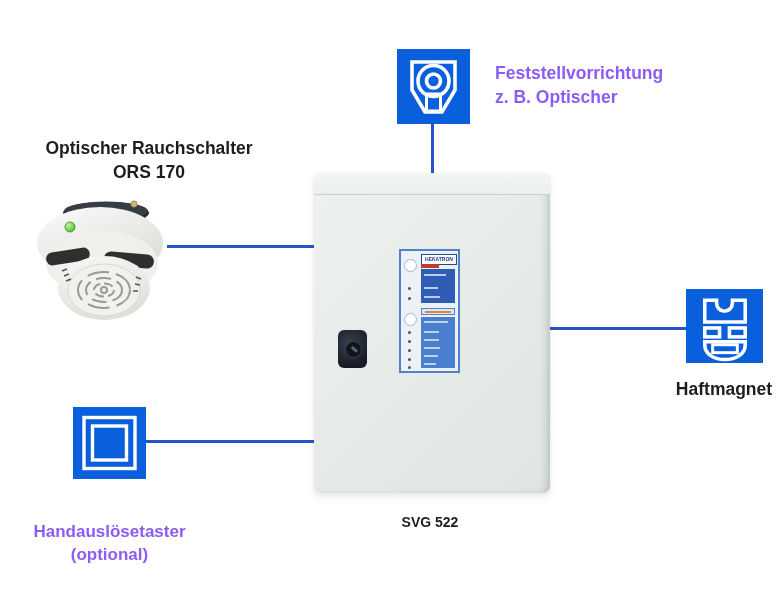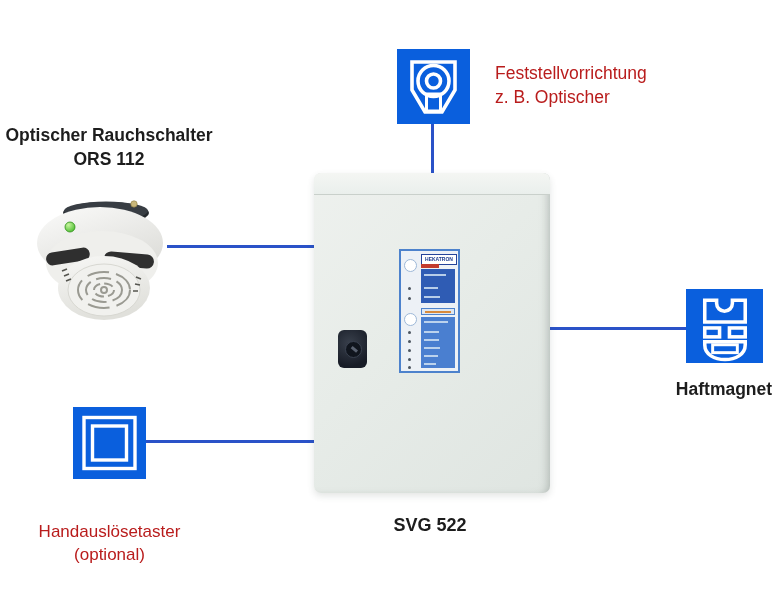--- a/index.html
+++ b/index.html
@@ -11,21 +11,21 @@
 
   
   .conn{background:#2a52c8;}
 
   
   .tile{background:#0a5fdd;display:flex;align-items:center;justify-content:center;}
 
   
   .lbl{line-height:1.35;}
   .lbl.bold{font-weight:bold;color:#1d1d1d;}
-  .lbl.reg{font-weight:normal;color:#b91c1c;}
+  .lbl.reg{font-weight:bold;color:#8b5cf6;}
   .center{text-align:center;}
 
   
   #cabinet{
     left:314px;top:173px;width:236px;height:320px;border-radius:7px;
     background:linear-gradient(135deg,#eef1ee 0%,#e7ece8 45%,#dfe5e1 100%);
     box-shadow:0 3px 7px rgba(60,70,65,.14), inset -6px 0 8px -4px rgba(90,100,95,.35);
   }
   #cabinet-top-face{
     left:0;top:0;width:236px;height:21px;border-radius:7px 7px 0 0;
@@ -87,23 +87,23 @@
         <circle cx="36.5" cy="32" r="7"></circle>
         <rect x="29.5" y="45" width="14" height="17" stroke-width="3"></rect>
       </g>
     </svg>
   </div>
   <div class="abs lbl reg" style="left:495px;top:62px;font-size:17.5px;">
     <span>Feststellvorrichtung</span><br>
     <span>z. B. Optischer</span>
   </div>
 
-  <div class="abs lbl bold center" style="left:0px;top:124px;width:218px;font-size:17.5px;">
+  <div class="abs lbl bold center" style="left:0px;top:137px;width:218px;font-size:17.5px;padding-left:40px;">
     <span>Optischer Rauchschalter</span><br>
-    <span>ORS 112</span>
+    <span>ORS 170</span>
   </div>
 
   <svg class="abs" style="left:28px;top:196px;" width="146" height="132" viewBox="0 0 146 132">
     <defs>
       <linearGradient id="gBody" x1="0" y1="0" x2="0.6" y2="1">
         <stop offset="0" stop-color="#fbfbfa"></stop>
           <stop offset="1" stop-color="#dcdcd8"></stop>
       </linearGradient>
       <linearGradient id="gCone" x1="0" y1="0" x2="0.3" y2="1">
         <stop offset="0" stop-color="#f7f7f5"></stop>
@@ -174,21 +174,21 @@
         <div class="faux-line" style="top:38px;width:14px;"></div>
         <div class="faux-line" style="top:46px;width:12px;"></div>
       </div>
       <div class="panel-dot" style="left:7px;top:80px;"></div>
       <div class="panel-dot" style="left:7px;top:89px;"></div>
       <div class="panel-dot" style="left:7px;top:98px;"></div>
       <div class="panel-dot" style="left:7px;top:107px;"></div>
       <div class="panel-dot" style="left:7px;top:115px;"></div>
     </div>
   </div>
-  <div class="abs lbl bold center" style="left:360px;top:513px;width:140px;font-size:18px;">
+  <div class="abs lbl bold center" style="left:360px;top:513px;width:140px;font-size:14px;">
     <span>SVG 522</span>
   </div>
 
   <div class="abs tile" style="left:686px;top:289px;width:77px;height:74px;">
     <svg width="77" height="74" viewBox="0 0 78 74">
       <g fill="none" stroke="#ffffff" stroke-width="3.6" stroke-linejoin="miter">
         <path d="M19,33 L19,11 L31,11 L31,14 A8,8 0 0 0 47,14 L47,11 L60,11 L60,33 Z"></path>
         <rect x="19" y="39" width="15" height="9"></rect>
         <rect x="44" y="39" width="16" height="9"></rect>
         <path d="M19,53 H60 V56 C60,66 50,71 39.5,71 C29,71 19,66 19,56 Z"></path>

